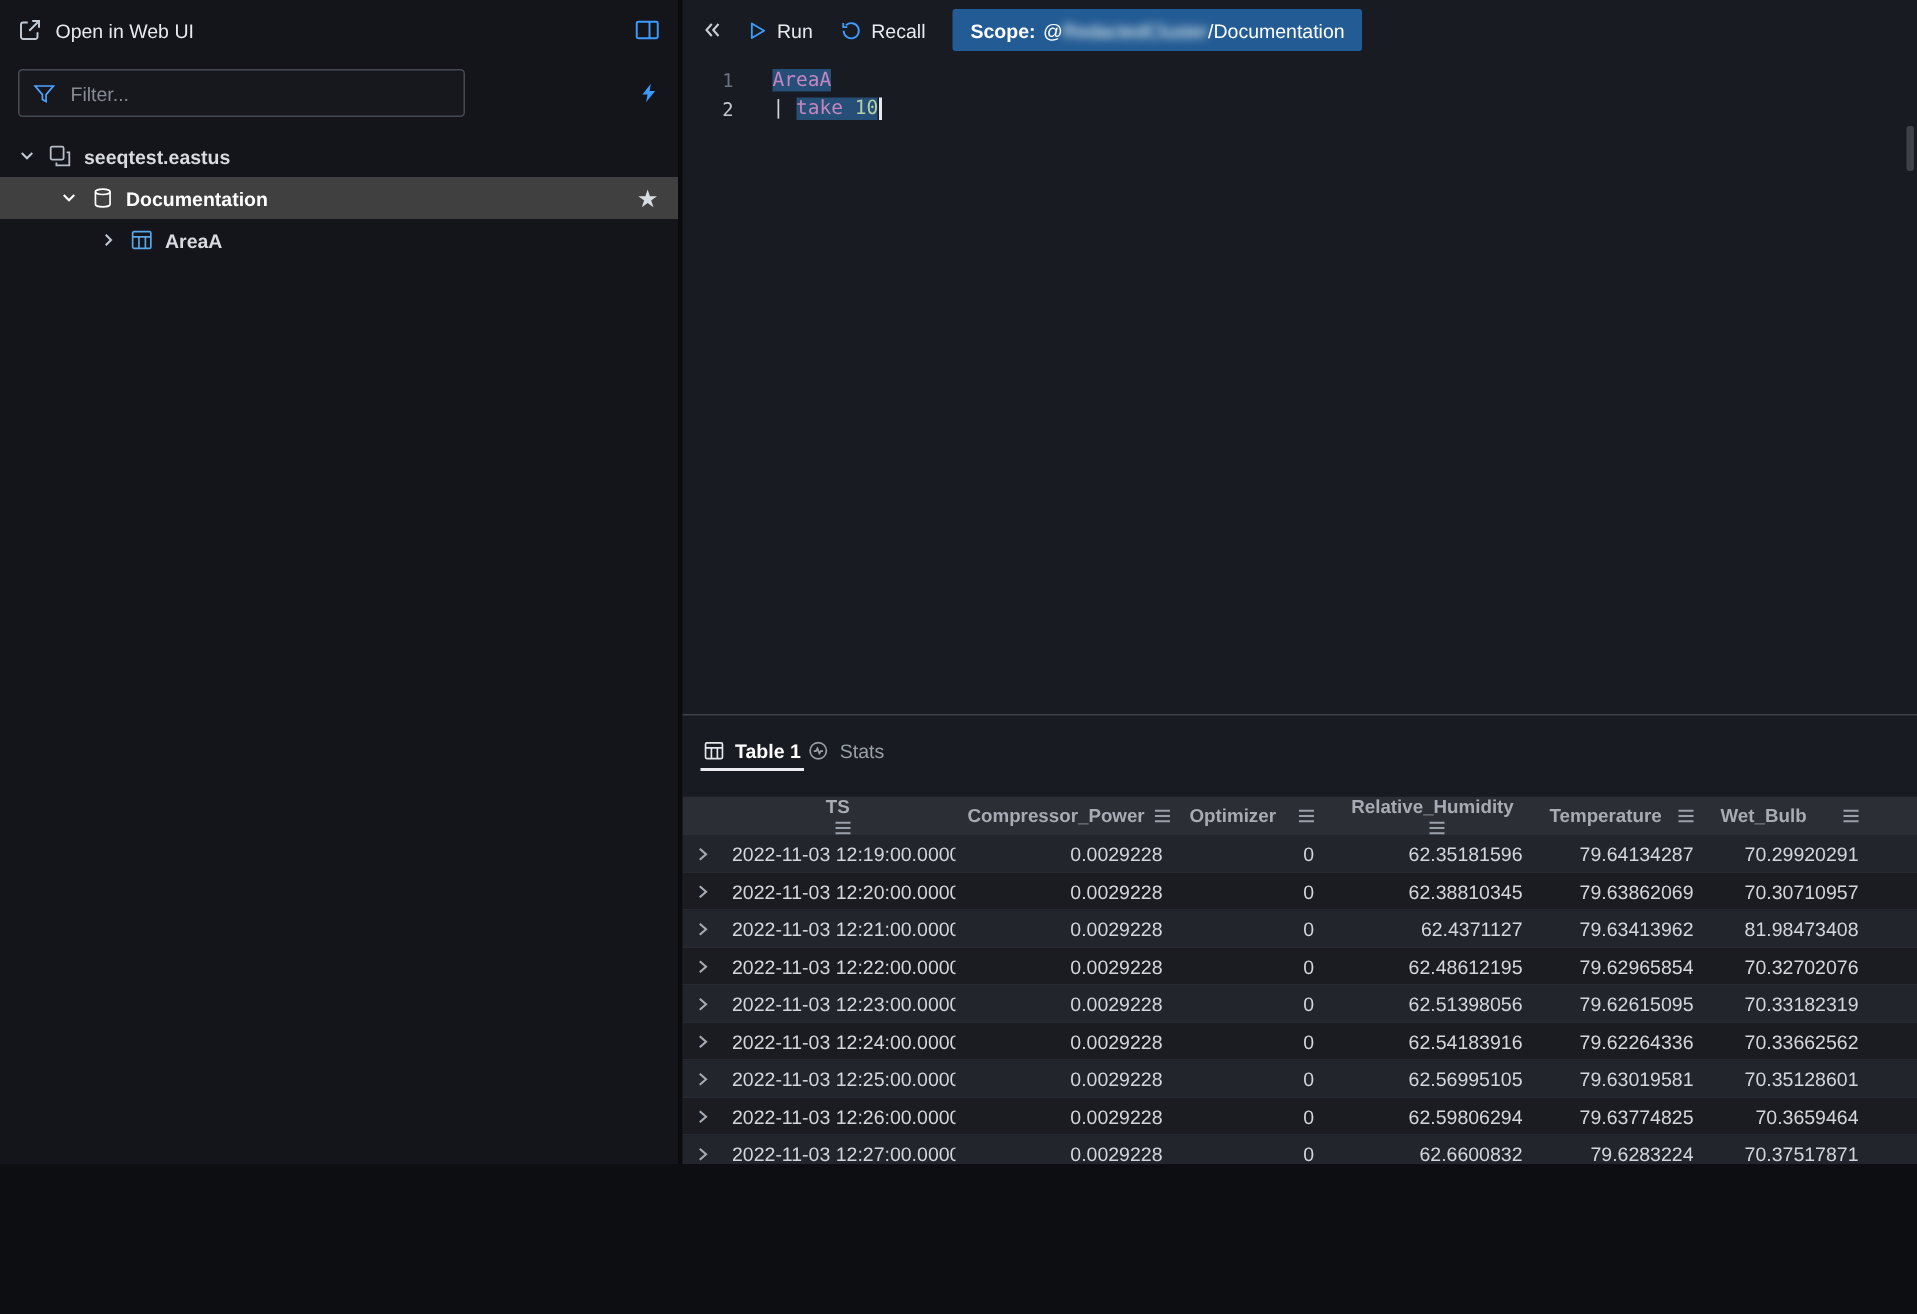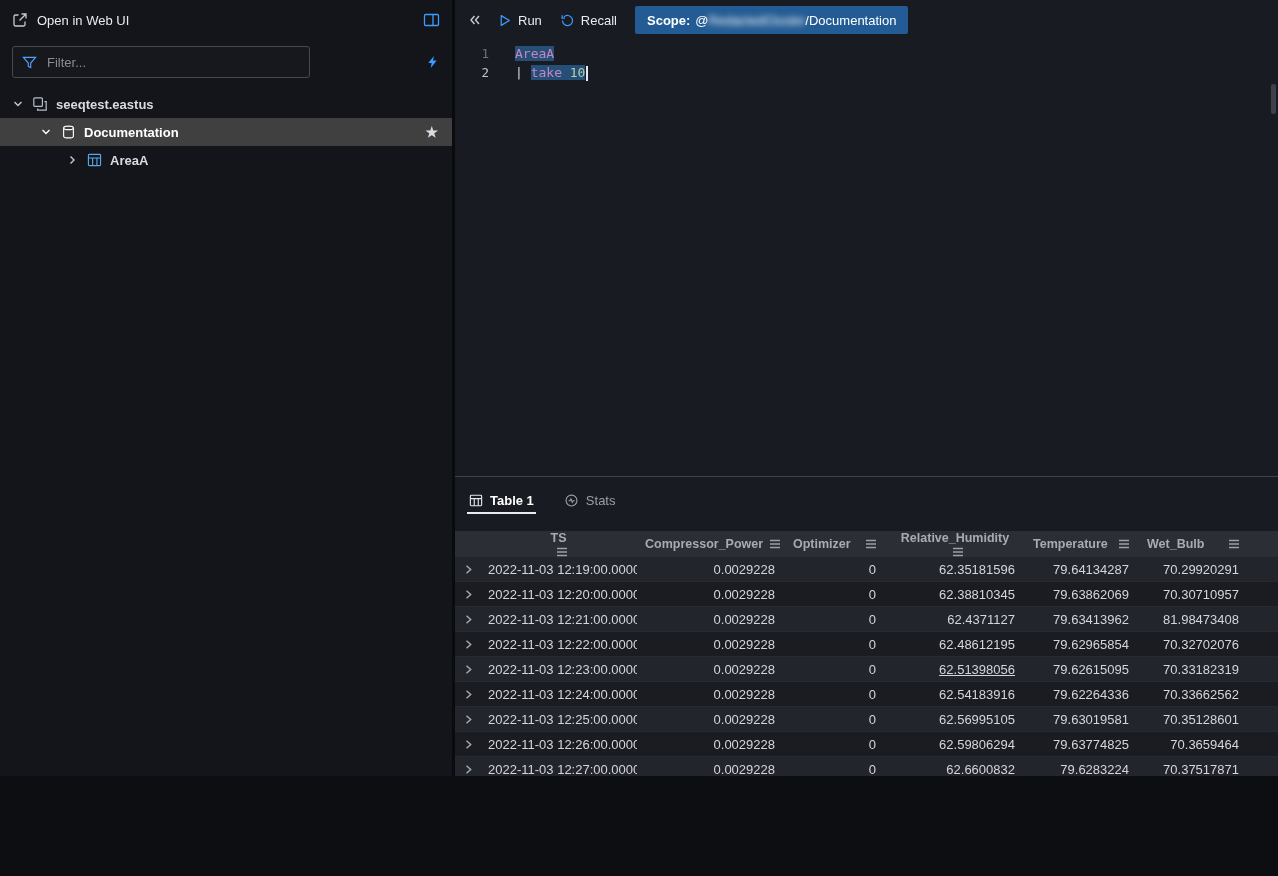--- a/index.html
+++ b/index.html
@@ -54,21 +54,21 @@
   .hl { background:#264f78; }
   .cursor { display:inline-block; width:2px; height:15px; background:#e7e9ee;
             vertical-align:middle; margin-left:1px; }
   .vthumb { position:absolute; top:44px; right:2px; width:5px; height:30px;
             background:#3c414a; border-radius:2px; }
 
   
   .results { height:300px; min-height:300px; border-top:1px solid #3e434b;
              display:flex; flex-direction:column; overflow:hidden; background:#181b21; }
   .tabbar { height:45px; min-height:45px; display:flex; align-items:flex-end;
-            padding-left:12px; gap:26px; }
+            padding-left:12px; }
   .tab { display:flex; align-items:center; gap:7px; font-size:13px; color:#9aa0a9;
          padding:0 2px 14px; position:relative; cursor:default; }
   .tab.active { color:#fff; font-weight:700; }
   .tab.active::after { content:""; position:absolute; left:0; right:0; bottom:8px;
                        height:2px; background:#e9ebef; }
   .grid { margin-top:9px; flex:1; display:flex; flex-direction:column; overflow:hidden; }
   .ghead { display:flex; height:26px; min-height:26px; background:#2c2e35;
            align-items:center; color:#a7abb4; font-size:12.5px; font-weight:700; }
   .hcell { display:flex; align-items:center; justify-content:space-between;
            padding:0 9px 0 8px; height:100%; white-space:nowrap; overflow:hidden; }
@@ -352,21 +352,21 @@
             </div>
             <div class="grow odd">
               <div class="gexp">
                 <svg width="11" height="11" viewBox="0 0 11 11">
                   <path d="M3.5 1.8l4.2 3.7-4.2 3.7" fill="none" stroke="#a6abb3" stroke-width="1.4"></path>
                 </svg>
               </div>
               <div class="gcell" style="width: 156px; min-width: 156px;">2022-11-03 12:23:00.0000</div>
               <div class="gcell num" style="width: 148px; min-width: 148px;">0.0029228</div>
               <div class="gcell num" style="width: 101px; min-width: 101px;">0</div>
-              <div class="gcell num" style="width: 139px; min-width: 139px; text-decoration: underline;">62.51398056</div>
+              <div class="gcell num" style="width: 139px; min-width: 139px;">62.51398056</div>
               <div class="gcell num" style="width: 114px; min-width: 114px;">79.62615095</div>
               <div class="gcell num" style="width: 110px; min-width: 110px;">70.33182319</div>
               <div class="filler"></div>
             </div>
             <div class="grow even">
               <div class="gexp">
                 <svg width="11" height="11" viewBox="0 0 11 11">
                   <path d="M3.5 1.8l4.2 3.7-4.2 3.7" fill="none" stroke="#a6abb3" stroke-width="1.4"></path>
                 </svg>
               </div>

